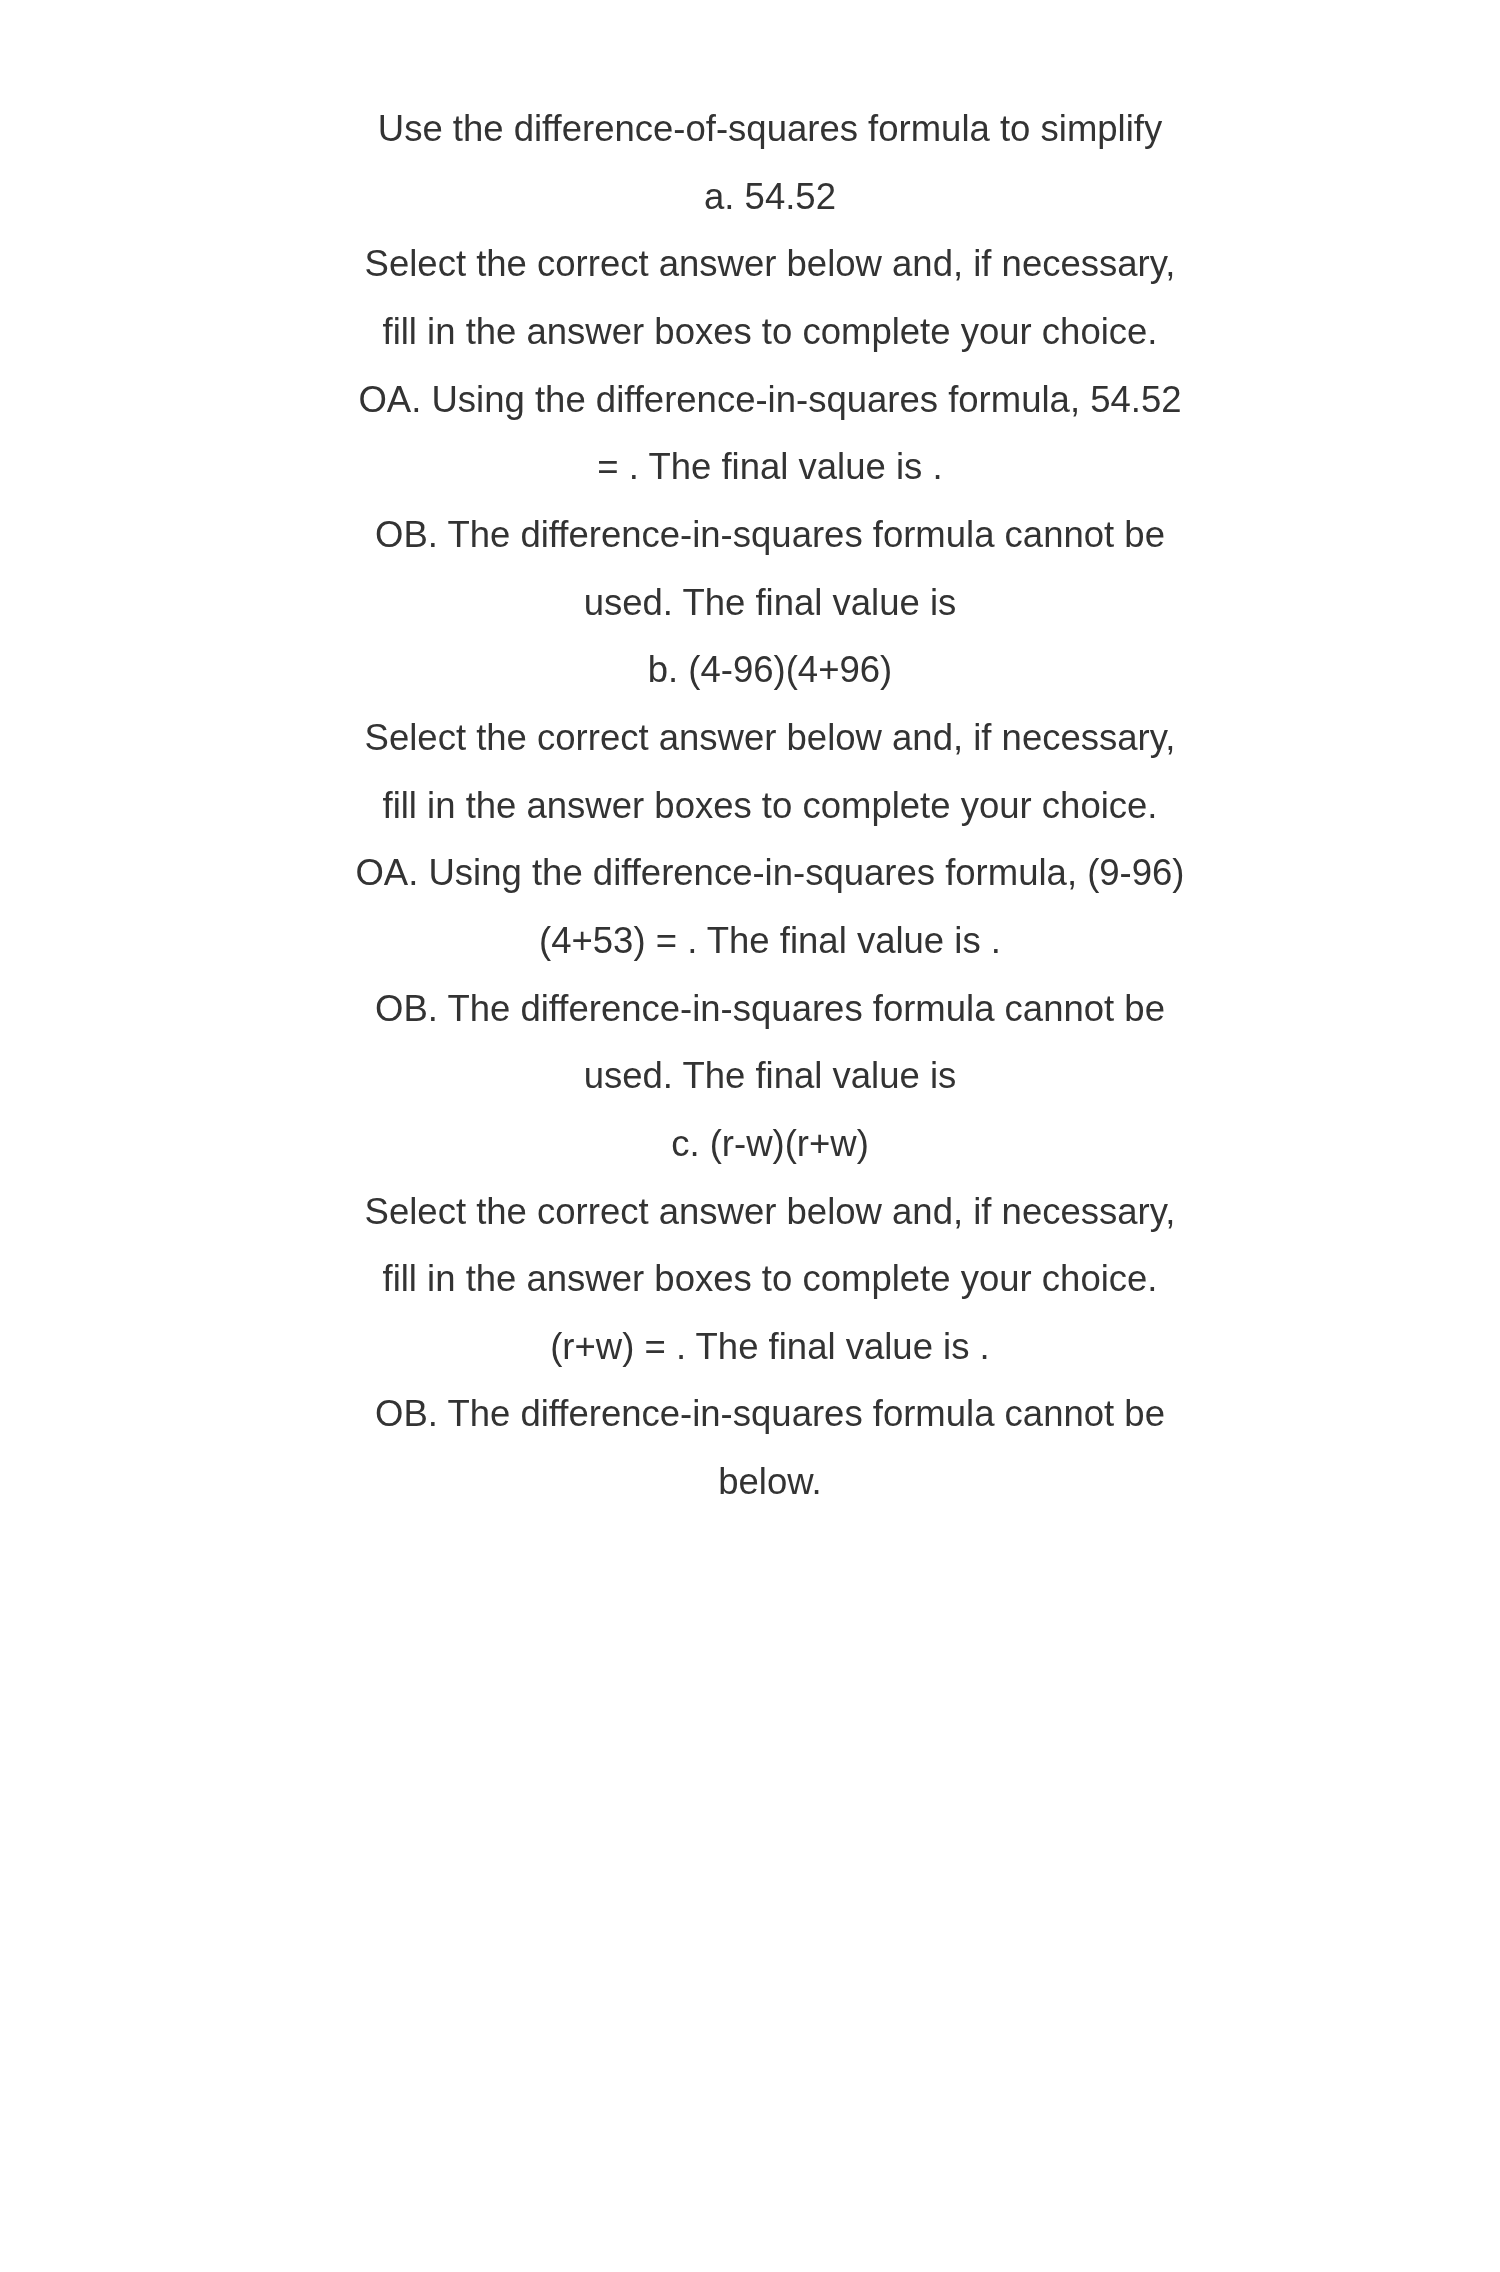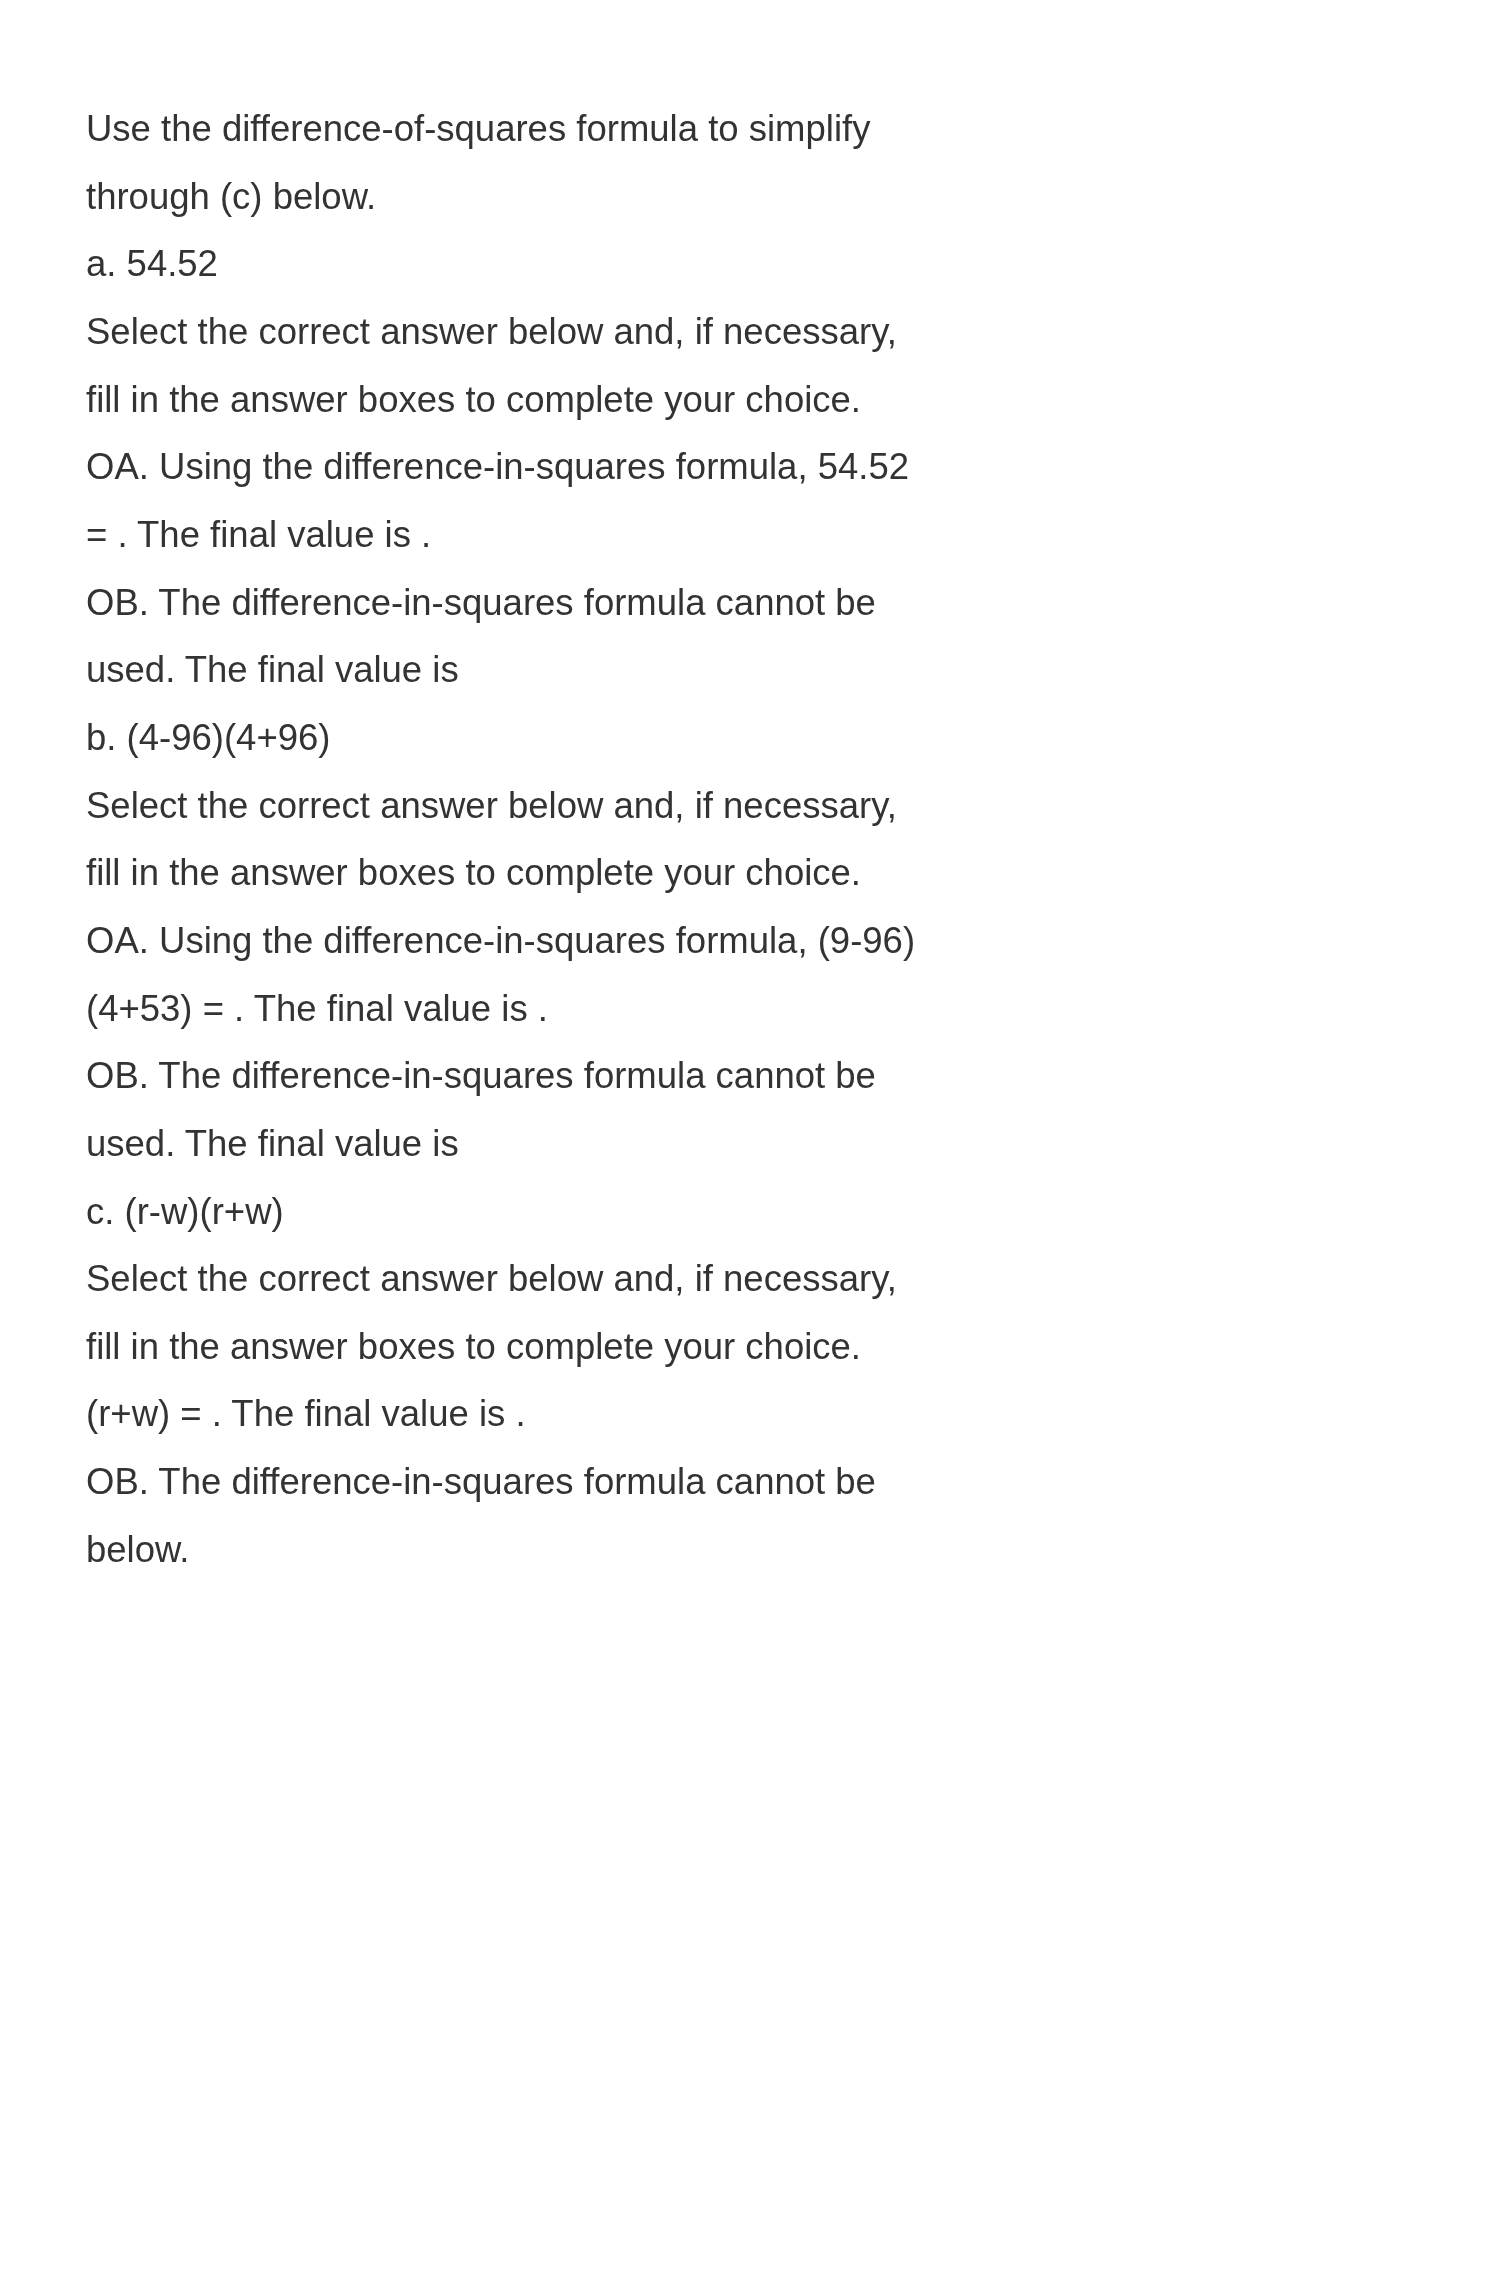--- a/index.html
+++ b/index.html
@@ -1,18 +1,19 @@
 <!DOCTYPE html>
 <html><head>
   <meta charset="utf-8">
   <style>
     * {
       margin: 10px;
       padding: 0;
       box-sizing: border-box;
+      text-align: center;
     }
     body {
       width: 1500px;
       min-height: 2272px;
       background: #ffffff;
       font-family: Arial, Helvetica, sans-serif;
       padding: 70px 36px 40px 36px;
     }
     .content {
       color: #333333;
@@ -25,21 +26,20 @@
     .paragraph {
       margin-bottom: 0;
     }
   </style>
 </head>
 <body>
 
 <div class="content">
   <div class="paragraph">
     <div class="line">Use the difference-of-squares formula to simplify</div>
-    <div class="line">through (c) below.</div>
   </div>
 
   <div class="paragraph">
     <div class="line">a. 54.52</div>
     <div class="line">Select the correct answer below and, if necessary,</div>
     <div class="line">fill in the answer boxes to complete your choice.</div>
     <div class="line">OA. Using the difference-in-squares formula, 54.52</div>
     <div class="line">= . The final value is .</div>
     <div class="line">OB. The difference-in-squares formula cannot be</div>
     <div class="line">used. The final value is</div>

